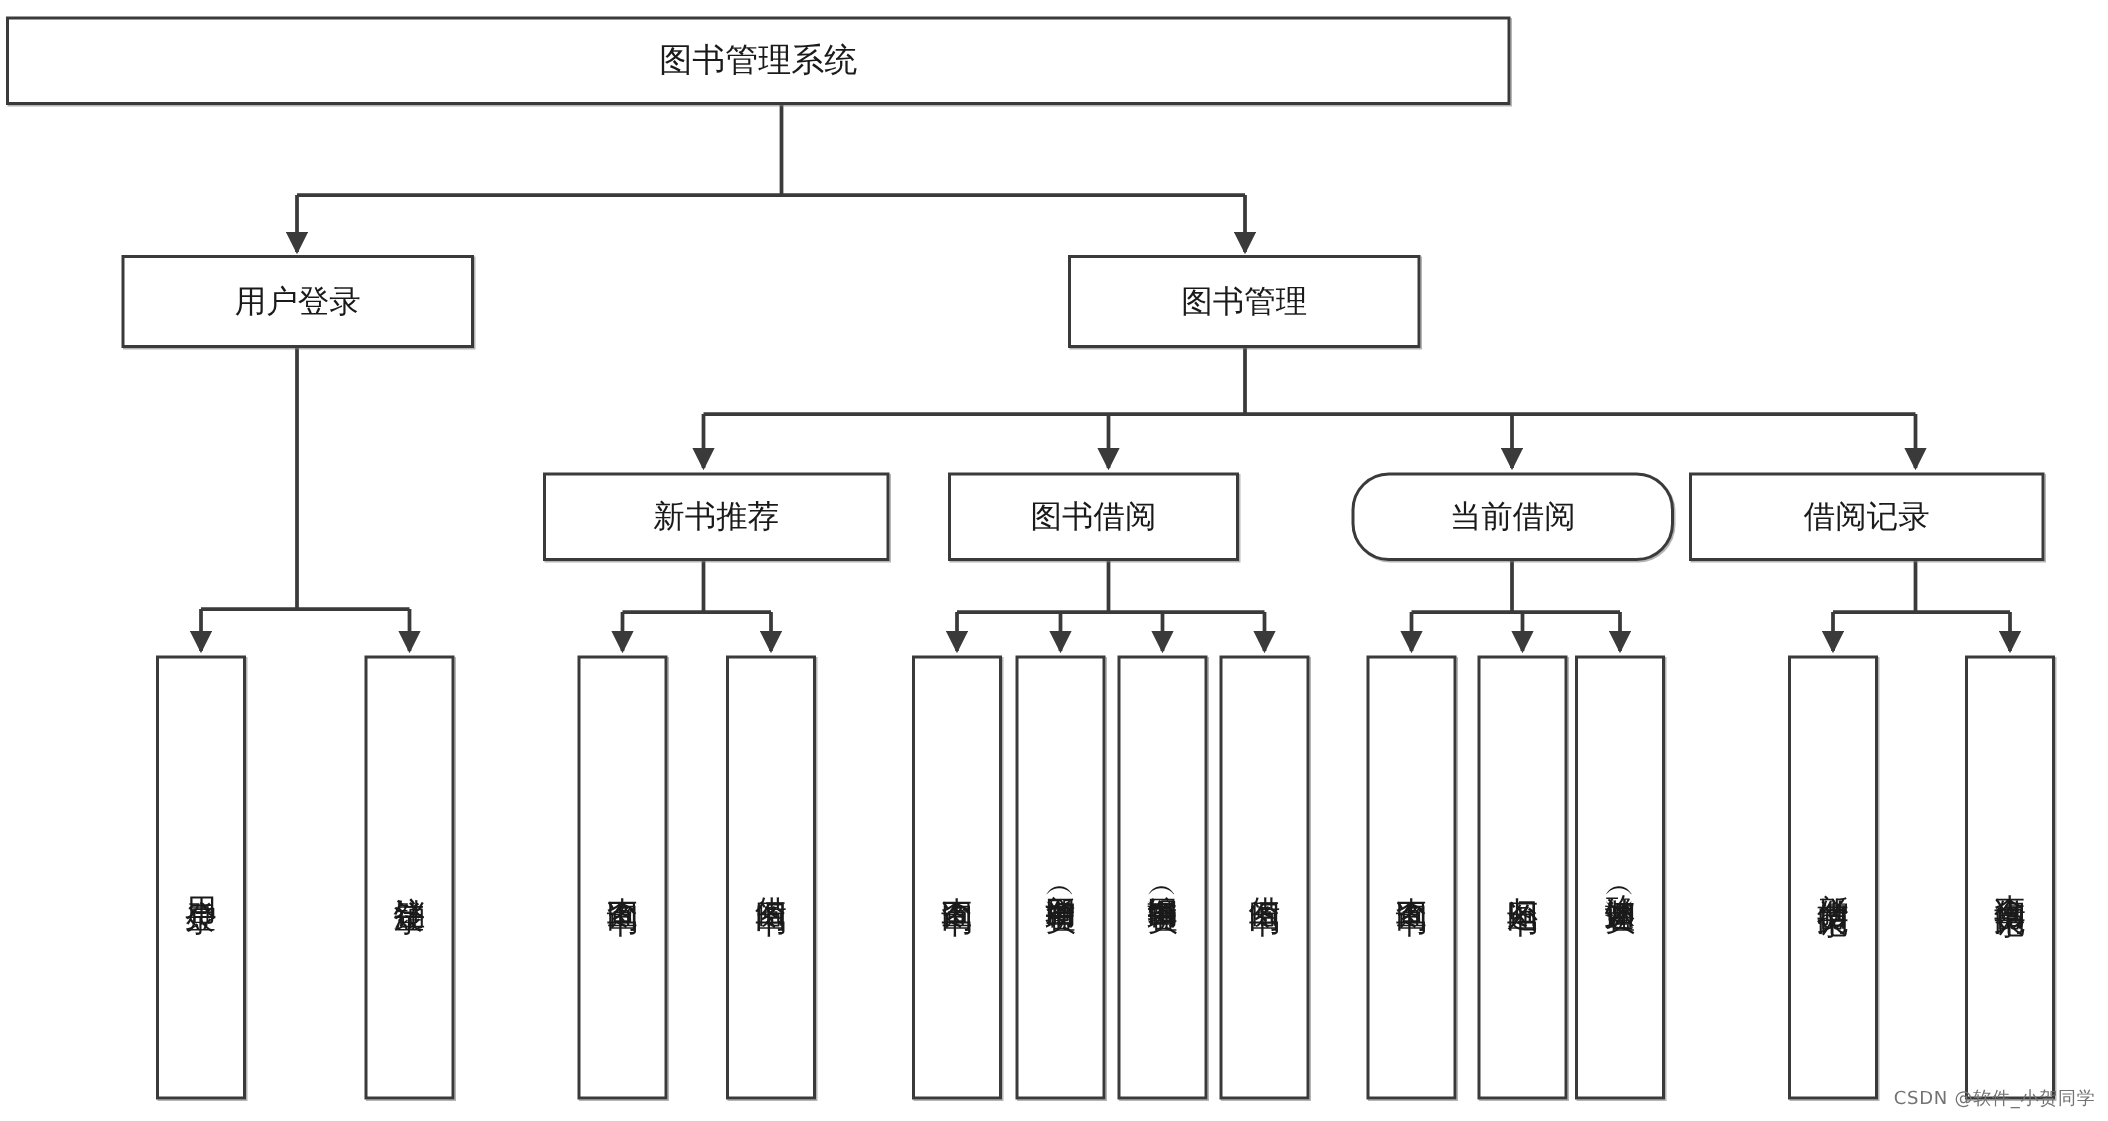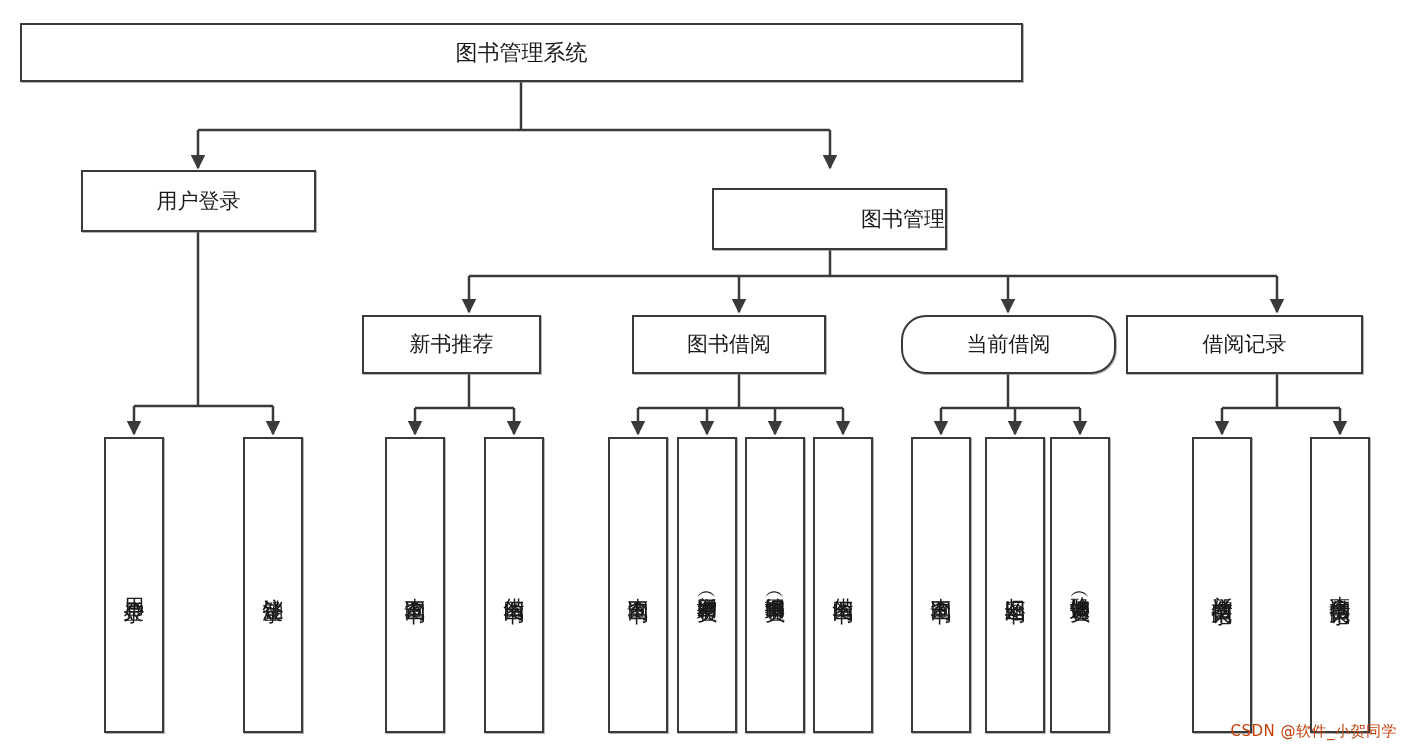--- a/index.html
+++ b/index.html
@@ -61,22 +61,22 @@
     max-height: 100%;
   }
   .node.vert.tall .lbl {
     font-size: 20px;
     letter-spacing: 1px;
   }
   .watermark {
     position: absolute;
     right: 8px;
     bottom: 6px;
-    font-size: 15px;
-    color: #c2410c;
+    font-size: 12px;
+    color: #737373;
     letter-spacing: 0.5px;
     user-select: none;
     white-space: nowrap;
   }
 </style>
 </head>
 <body>
 
 <div id="canvas">
 
@@ -123,32 +123,32 @@
       <path d="M 1015 408 L 1015 434" marker-end="url(#arrow)"></path>
       <path d="M 1080 408 L 1080 434" marker-end="url(#arrow)"></path>
 
       <path d="M 1277 374 L 1277 408"></path>
       <path d="M 1222 408 L 1340 408"></path>
       <path d="M 1222 408 L 1222 434" marker-end="url(#arrow)"></path>
       <path d="M 1340 408 L 1340 434" marker-end="url(#arrow)"></path>
     </g>
   </svg>
 
-  <div class="node root horiz" style="left:20px; top:11px; width:1003px; height:59px;margin-top:12px;">
+  <div class="node root horiz" style="left:4px; top:11px; width:1003px; height:59px;">
     <span class="lbl">图书管理系统</span>
   </div>
 
   <div class="node horiz" style="left:81px; top:170px; width:235px; height:62px;">
     <span class="lbl">用户登录</span>
   </div>
-  <div class="node horiz" style="left:712px; top:188px; width:235px; height:62px;justify-content:flex-end;">
+  <div class="node horiz" style="left:712px; top:170px; width:235px; height:62px;">
     <span class="lbl">图书管理</span>
   </div>
 
-  <div class="node horiz" style="left:362px; top:315px; width:179px; height:59px;">
+  <div class="node horiz" style="left:362px; top:315px; width:231px; height:59px;">
     <span class="lbl">新书推荐</span>
   </div>
   <div class="node horiz" style="left:632px; top:315px; width:194px; height:59px;">
     <span class="lbl">图书借阅</span>
   </div>
   <div class="node horiz" style="left:901px; top:315px; width:215px; height:59px;border-radius:25px;">
     <span class="lbl">当前借阅</span>
   </div>
   <div class="node horiz" style="left:1126px; top:315px; width:237px; height:59px;">
     <span class="lbl">借阅记录</span>

